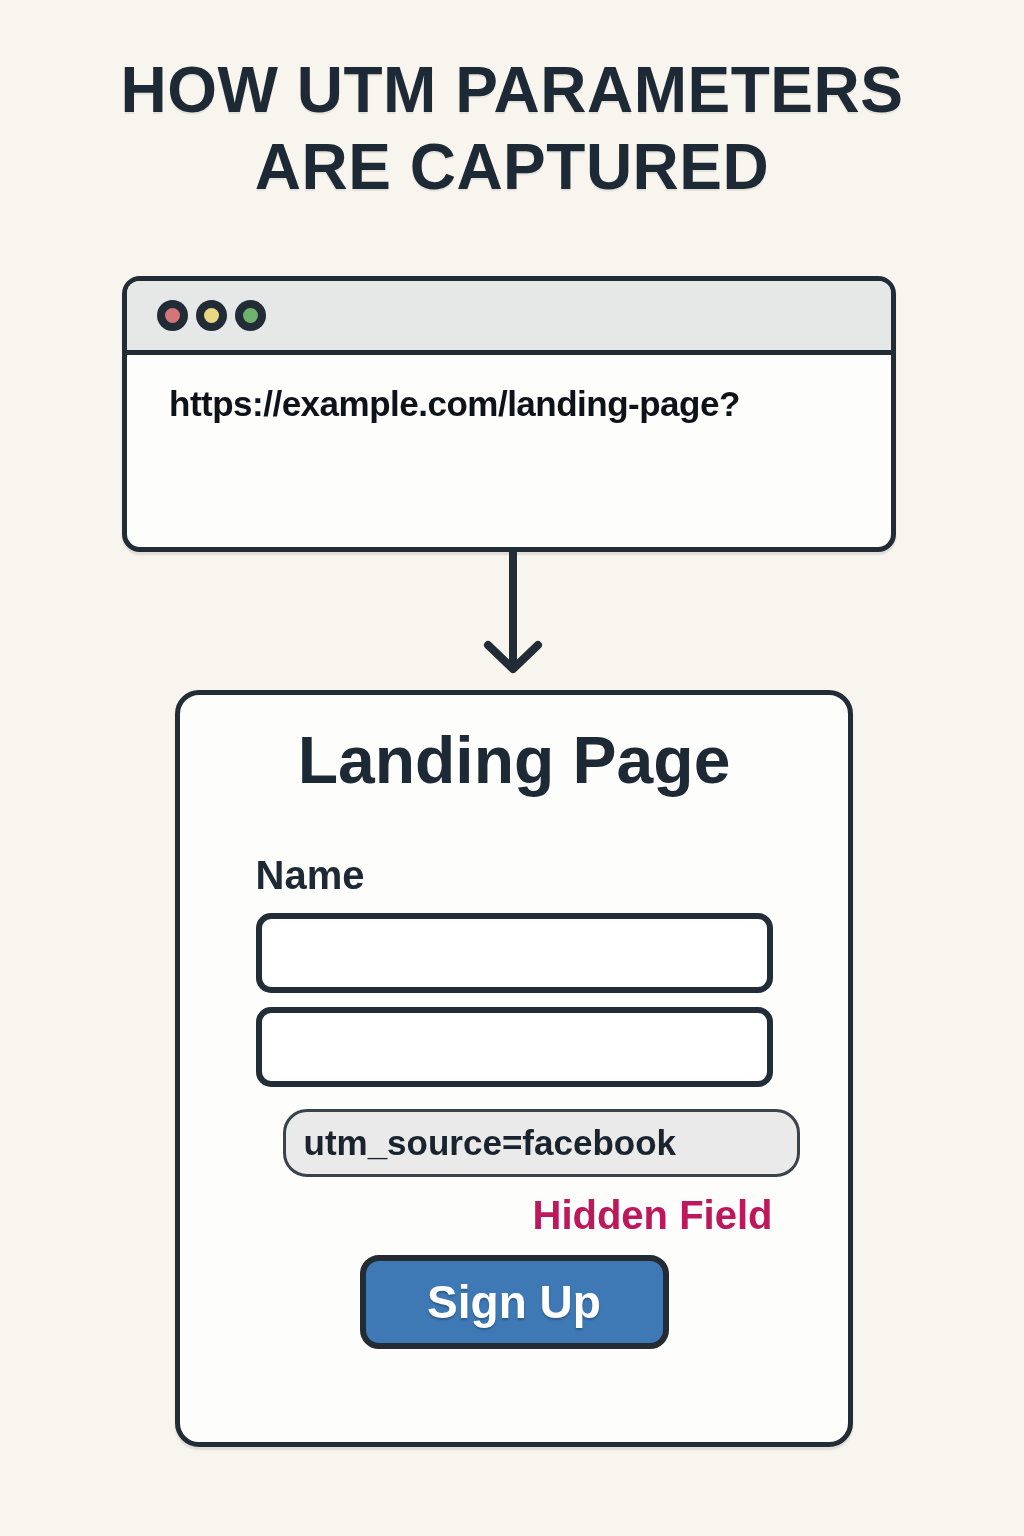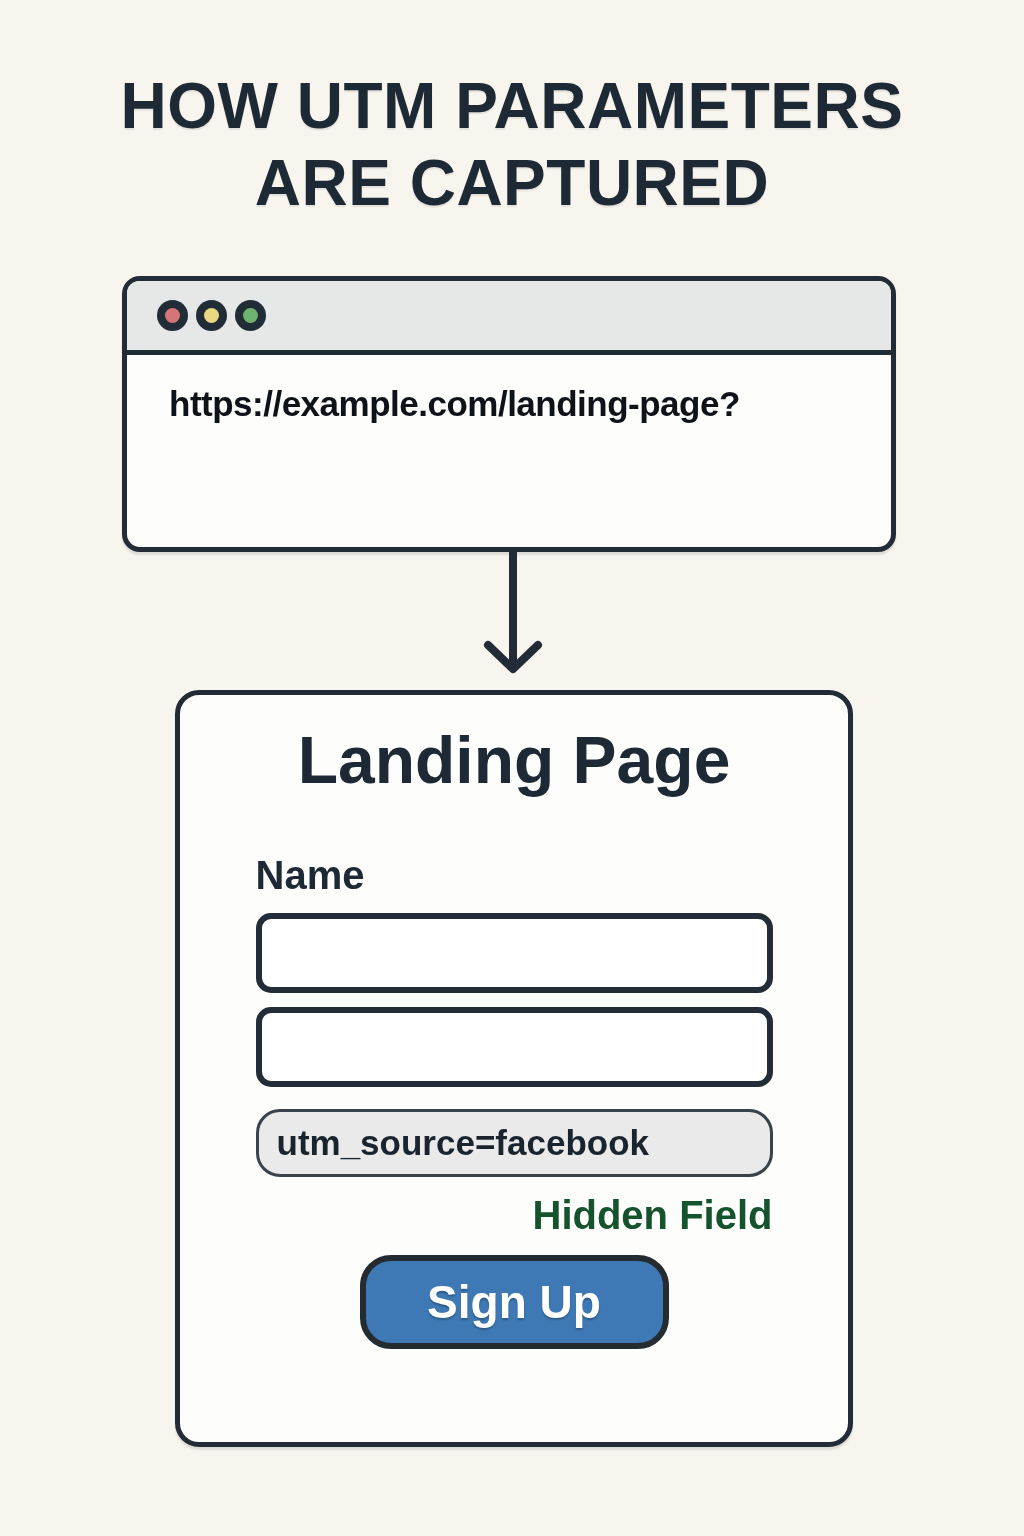--- a/index.html
+++ b/index.html
@@ -7,21 +7,21 @@
     width: 1024px; height: 1536px;
     background: #f8f5ef;
     font-family: "Liberation Sans", sans-serif;
     color: #1d2935;
     overflow: hidden;
   }
   .canvas { position: relative; width: 1024px; height: 1536px; }
 
   
   .main-title {
-    position: absolute; top: 68px; left: 0; width: 100%;
+    position: absolute; top: 52px; left: 0; width: 100%;
     text-align: center;
     font-size: 64px; font-weight: 800; line-height: 77px;
     letter-spacing: 0.5px;
     color: #1d2935;
     text-shadow: 0 2px 1px rgba(0,0,0,0.08);
   }
 
   
   .browser {
     position: absolute; left: 122px; top: 276px;
@@ -101,37 +101,38 @@
     display: block; box-sizing: border-box;
     margin-top: 22px;
     width: 517px; height: 68px;
     background: #e9eae9;
     border: 3px solid #39434c;
     border-radius: 24px;
     font-family: "Liberation Sans", sans-serif;
     font-size: 35px; font-weight: 700; color: #1a242e;
     padding: 17px 18px;
     outline: none;
+    margin-left: 27px;
   }
 
   .hidden-caption {
     margin-top: 16px;
     text-align: right;
     font-size: 40px; font-weight: 600; line-height: 44px;
-    color: #14532d;
+    color: #be185d;
   }
 
   .signup-btn {
     display: block;
     margin: 18px auto 0;
     width: 309px; height: 94px;
     box-sizing: border-box;
     background: #3e79b5;
     border: 6px solid #242b31;
-    border-radius: 31px;
+    border-radius: 19px;
     color: #ffffff;
     font-family: "Liberation Sans", sans-serif;
     font-size: 46px; font-weight: 700;
     text-shadow: 0 2px 2px rgba(0,0,0,0.25);
     cursor: pointer;
   }
 </style>
 </head>
 <body>
 

